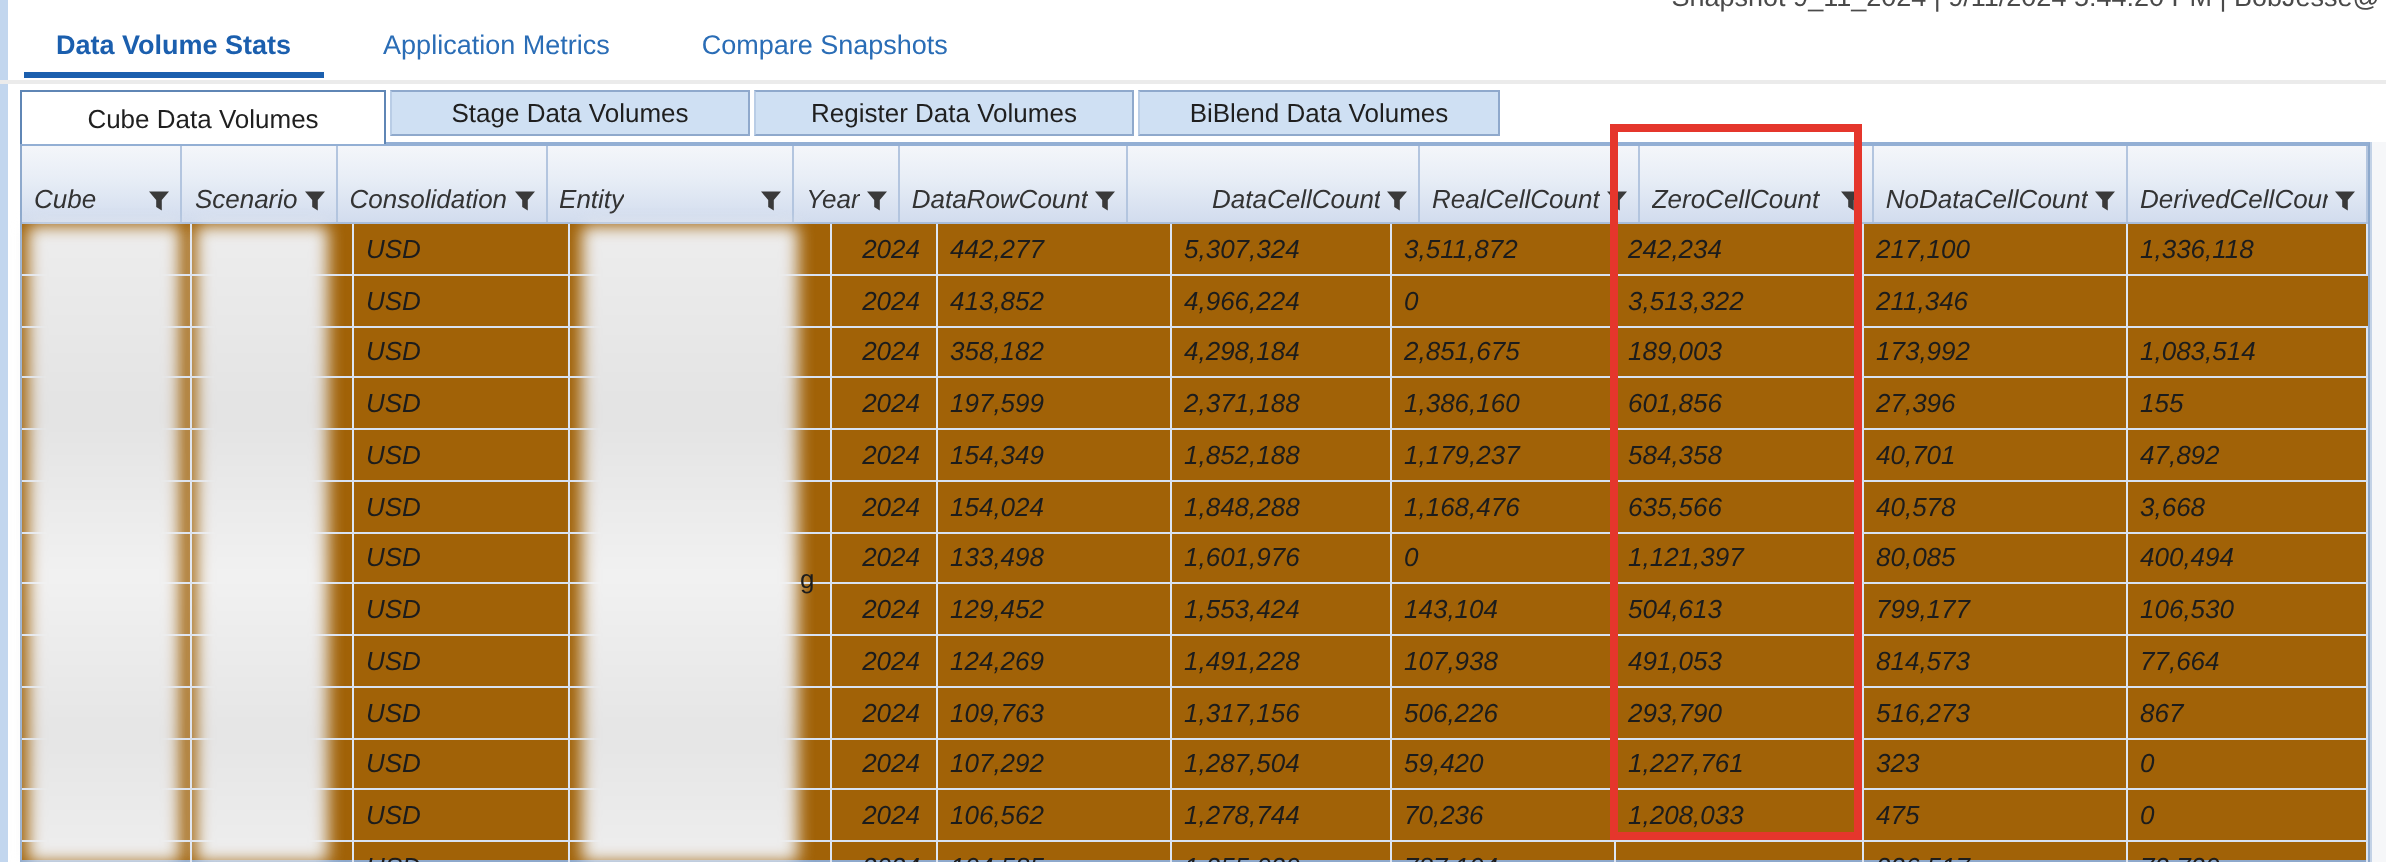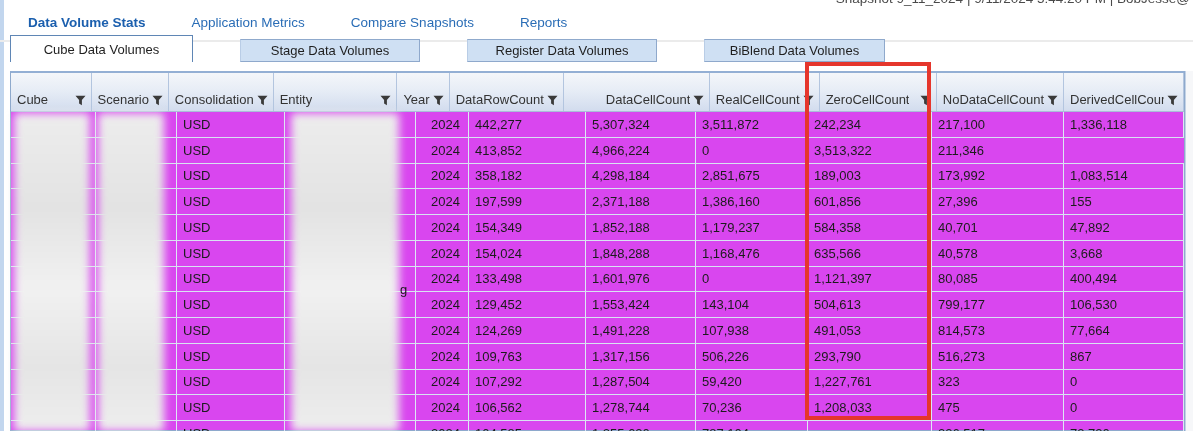--- a/index.html
+++ b/index.html
@@ -9,29 +9,29 @@
   .top-status{position:absolute;right:3px;top:-9px;font-size:13.5px;color:#4a4a4a;white-space:nowrap;}
 
   
   .main-tabs{position:absolute;left:12px;top:8px;height:31px;display:flex;align-items:center;}
   .main-tab{padding:0 16px;margin-right:14px;font-size:13.5px;color:#2a6db6;cursor:default;
             height:28px;display:flex;align-items:center;border-bottom:3px solid transparent;}
   .main-tab.active{font-weight:bold;color:#1b5fae;border-bottom:3px solid #1b5fae;}
   .tabs-divider{position:absolute;left:0;top:40px;width:1193px;height:2px;background:#ebebeb;}
 
   
-  .sub-tabs{position:absolute;left:10px;top:35px;height:27px;display:flex;align-items:flex-end;z-index:3;gap:45px;}
+  .sub-tabs{position:absolute;left:10px;top:45px;height:27px;display:flex;z-index:3;}
   .sub-tab{box-sizing:border-box;height:23px;background:#cfe0f3;border:1px solid #8fa9cc;
            border-left:1px solid #b9cde6;margin-right:2px;display:flex;align-items:center;justify-content:center;
            font-size:13px;color:#1f1f1f;padding:0 10px;}
   .sub-tab.active{height:27px;background:#ffffff;border:1px solid #5f86b5;border-bottom:none;z-index:4;}
 
   
   .grid{position:absolute;left:10px;top:71px;width:1175px;height:360px;box-sizing:border-box;
-        border:1px solid #8ea9cc;border-top:2px solid #93afd4;background:#d946ef;}
+        border:1px solid #8ea9cc;border-top:2px solid #93afd4;background:#a16207;font-style:italic;}
   .grid-header{display:flex;height:39px;background:linear-gradient(180deg,#f4f6fa 0%,#e7edf6 45%,#d2dcee 100%);
                border-bottom:1px solid #aabdd9;box-sizing:border-box;}
   .hcell{box-sizing:border-box;display:flex;align-items:flex-end;justify-content:space-between;
          padding:0 5px 4px 6px;border-right:1px solid #b3c5df;font-size:13px;color:#333;}
   .hcell .lbl{white-space:nowrap;overflow:hidden;}
   .hcell svg{flex:none;margin-left:3px;margin-bottom:1px;}
   .grid-rows{position:relative;height:319px;overflow:hidden;}
   .grid-row{display:flex;height:25.75px;box-sizing:border-box;border-bottom:1px solid #d8e2f2;}
   .cell{box-sizing:border-box;display:flex;align-items:center;padding-left:6px;border-right:1px solid #dde6f4;
         font-size:13px;color:#1c1c1c;white-space:nowrap;overflow:hidden;}
@@ -60,21 +60,20 @@
 <div class="canvas">
 
   <div class="left-strip"></div>
 
   <div class="top-status">Snapshot 9_11_2024 | 9/11/2024 5:44:20 PM | BobJesse@</div>
 
   <div class="main-tabs" id="main-tabs">
       <div class="main-tab active">Data Volume Stats</div>
       <div class="main-tab">Application Metrics</div>
       <div class="main-tab">Compare Snapshots</div>
-      <div class="main-tab">Reports</div>
     </div>
   <div class="tabs-divider"></div>
 
   <div class="sub-tabs" id="sub-tabs">
       <div class="sub-tab active" style="width: 183px;">Cube Data Volumes</div>
       <div class="sub-tab" style="width: 180px;">Stage Data Volumes</div>
       <div class="sub-tab" style="width: 190px;">Register Data Volumes</div>
       <div class="sub-tab" style="width: 181px;">BiBlend Data Volumes</div>
     </div>
 

